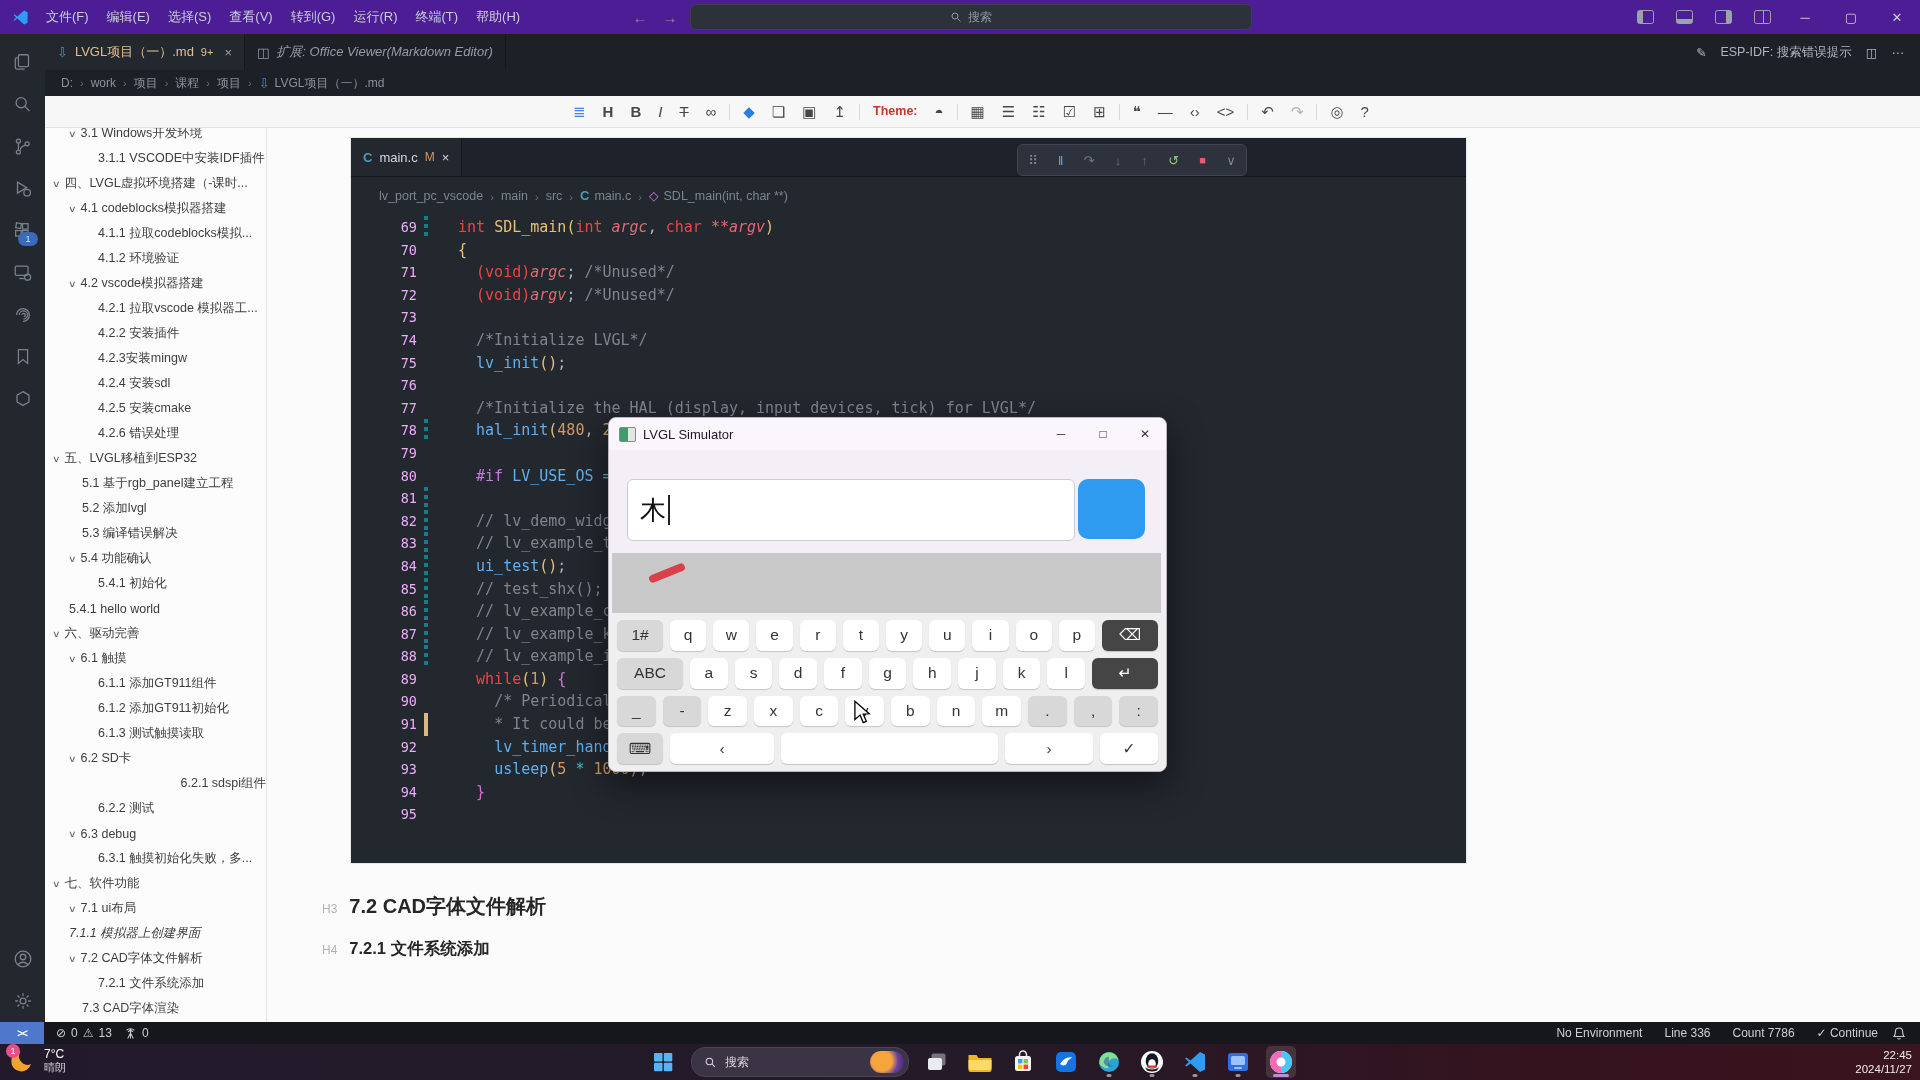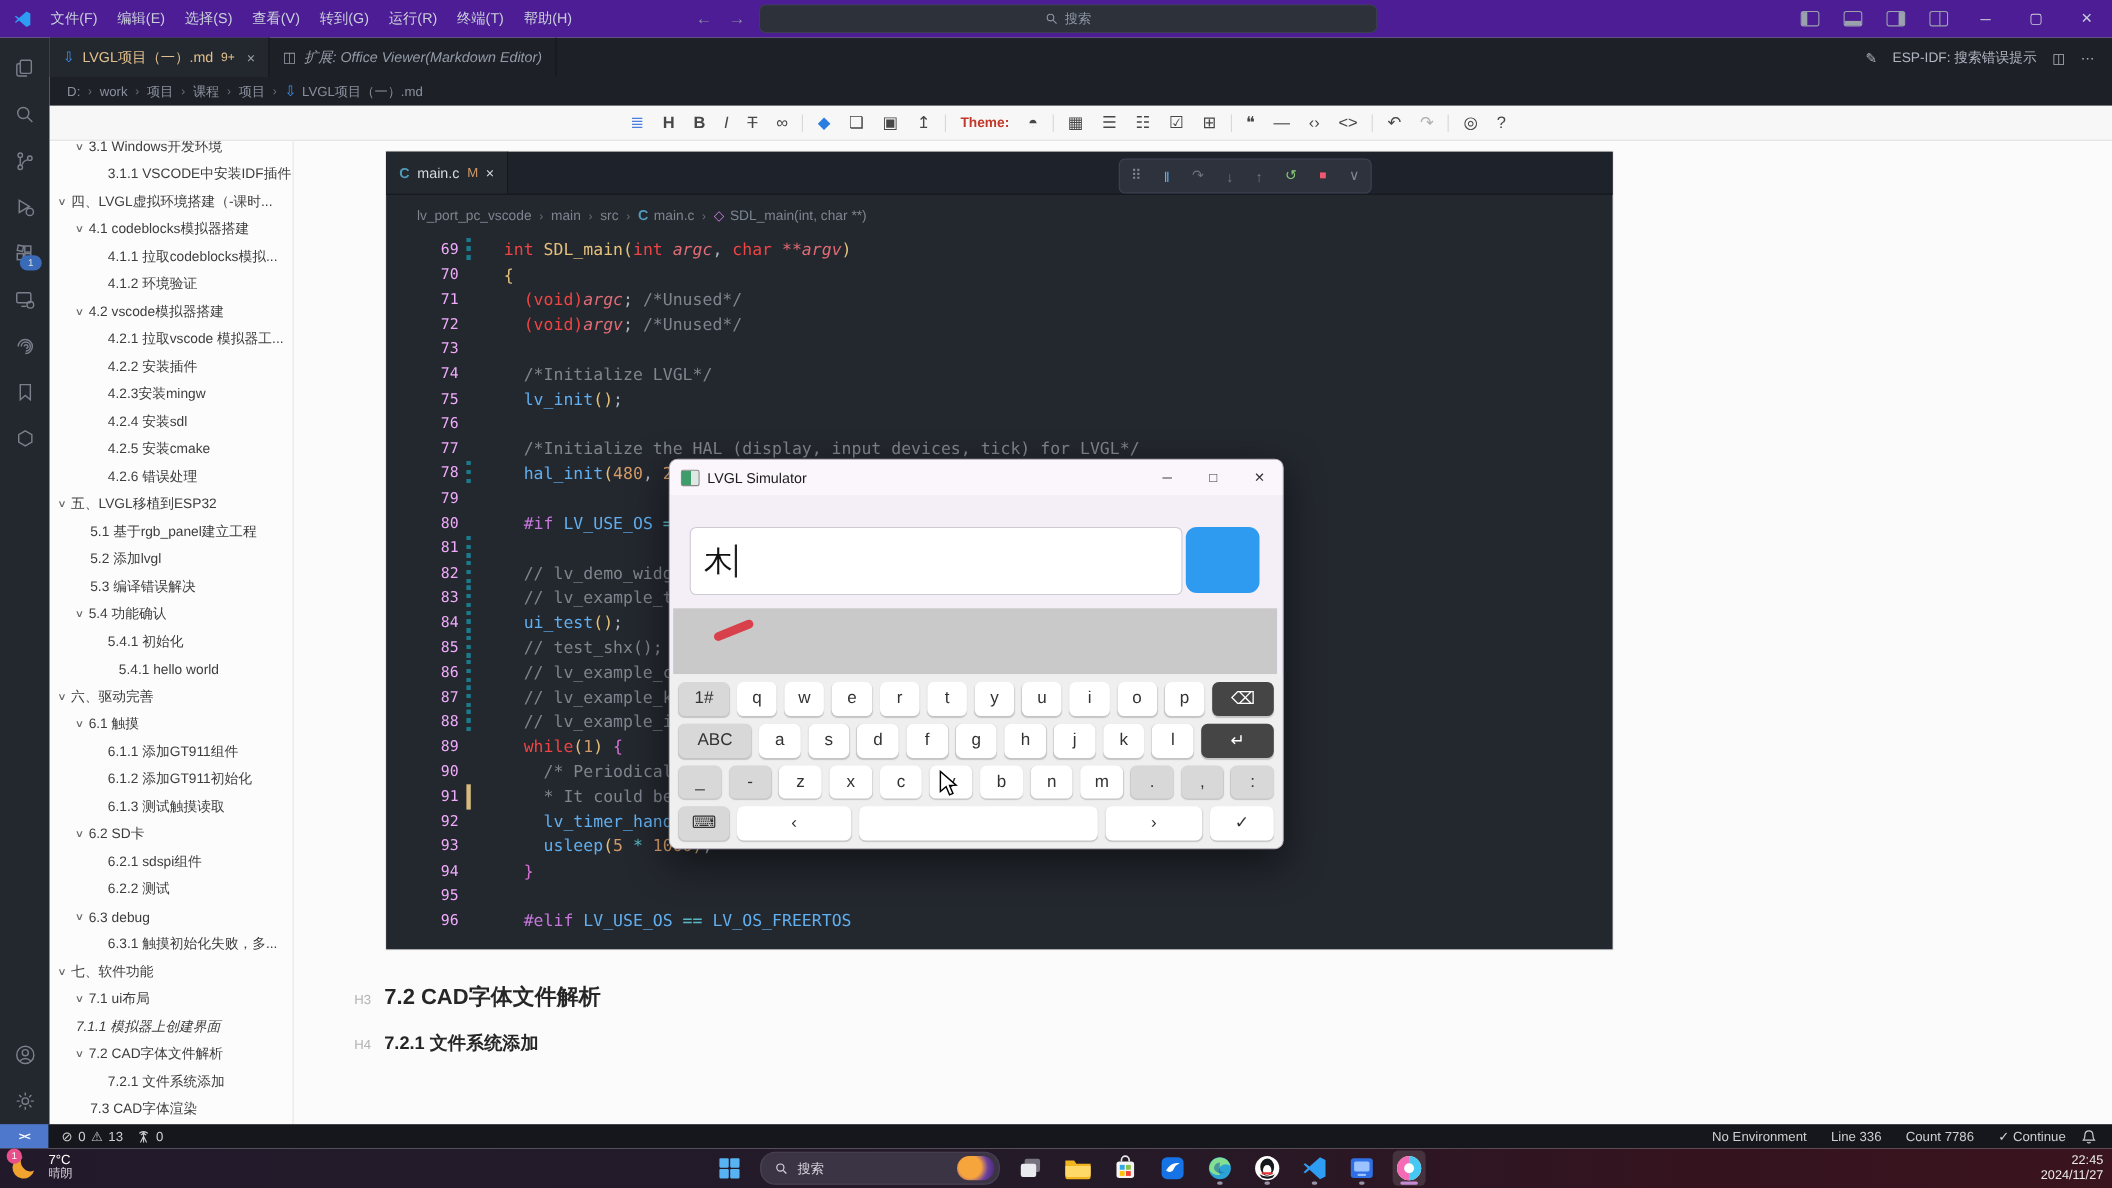--- a/index.html
+++ b/index.html
@@ -366,21 +366,21 @@
       <div class="o-item" style="padding-left: 37px;">
         <span>5.3 编译错误解决</span>
       </div>
       <div class="o-item" style="padding-left: 24px;">
         <span class="o-ch">∨</span>
         <span>5.4 功能确认</span>
       </div>
       <div class="o-item" style="padding-left: 53px;">
         <span>5.4.1 初始化</span>
       </div>
-      <div class="o-item" style="padding-left: 63px;">
+      <div class="o-item" style="padding-left: 24px;">
         <span>5.4.1 hello world</span>
       </div>
       <div class="o-item" style="padding-left: 8px;">
         <span class="o-ch">∨</span>
         <span>六、驱动完善</span>
       </div>
       <div class="o-item" style="padding-left: 24px;">
         <span class="o-ch">∨</span>
         <span>6.1 触摸</span>
       </div>
@@ -390,21 +390,21 @@
       <div class="o-item" style="padding-left: 53px;">
         <span>6.1.2 添加GT911初始化</span>
       </div>
       <div class="o-item" style="padding-left: 53px;">
         <span>6.1.3 测试触摸读取</span>
       </div>
       <div class="o-item" style="padding-left: 24px;">
         <span class="o-ch">∨</span>
         <span>6.2 SD卡</span>
       </div>
-      <div class="o-item" style="padding-left: 53px;">
+      <div class="o-item" style="padding-left: 53px; justify-content: flex-end;">
         <span>6.2.1 sdspi组件</span>
       </div>
       <div class="o-item" style="padding-left: 53px; text-align: right;">
         <span>6.2.2 测试</span>
       </div>
       <div class="o-item" style="padding-left: 24px;">
         <span class="o-ch">∨</span>
         <span>6.3 debug</span>
       </div>
       <div class="o-item" style="padding-left: 53px;">
@@ -488,21 +488,20 @@
         <div class="cl"><span class="ln">86</span><span class="mk t"></span><span class="ct"><span class="tk-tx">  </span><span class="tk-cm">// lv_example_canvas_1();</span></span></div>
         <div class="cl"><span class="ln">87</span><span class="mk t"></span><span class="ct"><span class="tk-tx">  </span><span class="tk-cm">// lv_example_keyboard_1();</span></span></div>
         <div class="cl"><span class="ln">88</span><span class="mk t"></span><span class="ct"><span class="tk-tx">  </span><span class="tk-cm">// lv_example_img_1();</span></span></div>
         <div class="cl"><span class="ln">89</span><span class="mk"></span><span class="ct"><span class="tk-tx">  </span><span class="tk-kw">while</span><span class="tk-by">(</span><span class="tk-nm">1</span><span class="tk-by">)</span><span class="tk-tx"> </span><span class="tk-bp">{</span></span></div>
         <div class="cl"><span class="ln">90</span><span class="mk"></span><span class="ct"><span class="tk-tx">    </span><span class="tk-cm">/* Periodically call the lv_task handler.</span></span></div>
         <div class="cl"><span class="ln">91</span><span class="mk y"></span><span class="ct"><span class="tk-tx">    </span><span class="tk-cm">* It could be done in a timer interrupt or an OS task too.*/</span></span></div>
         <div class="cl"><span class="ln">92</span><span class="mk"></span><span class="ct"><span class="tk-tx">    </span><span class="tk-fn">lv_timer_handler</span><span class="tk-by">()</span><span class="tk-tx">;</span></span></div>
         <div class="cl"><span class="ln">93</span><span class="mk"></span><span class="ct"><span class="tk-tx">    </span><span class="tk-fn">usleep</span><span class="tk-by">(</span><span class="tk-nm">5</span><span class="tk-tx"> </span><span class="tk-op">*</span><span class="tk-tx"> </span><span class="tk-nm">1000</span><span class="tk-by">)</span><span class="tk-tx">;</span></span></div>
         <div class="cl"><span class="ln">94</span><span class="mk"></span><span class="ct"><span class="tk-tx">  </span><span class="tk-bp">}</span></span></div>
         <div class="cl"><span class="ln">95</span><span class="mk"></span><span class="ct"></span></div>
-        <div class="cl"><span class="ln">96</span><span class="mk"></span><span class="ct"><span class="tk-tx">  </span><span class="tk-pp">#elif</span><span class="tk-tx"> </span><span class="tk-ct">LV_USE_OS</span><span class="tk-tx"> </span><span class="tk-op">==</span><span class="tk-tx"> </span><span class="tk-ct">LV_OS_FREERTOS</span></span></div>
       </div>
   </div>
 
   <div class="dialog">
     <div class="dlg-title">
       <span class="dlg-ico"></span>
       <span>LVGL Simulator</span>
       <div class="dlg-ctl">
         <span>─</span>
         <span>□</span>

